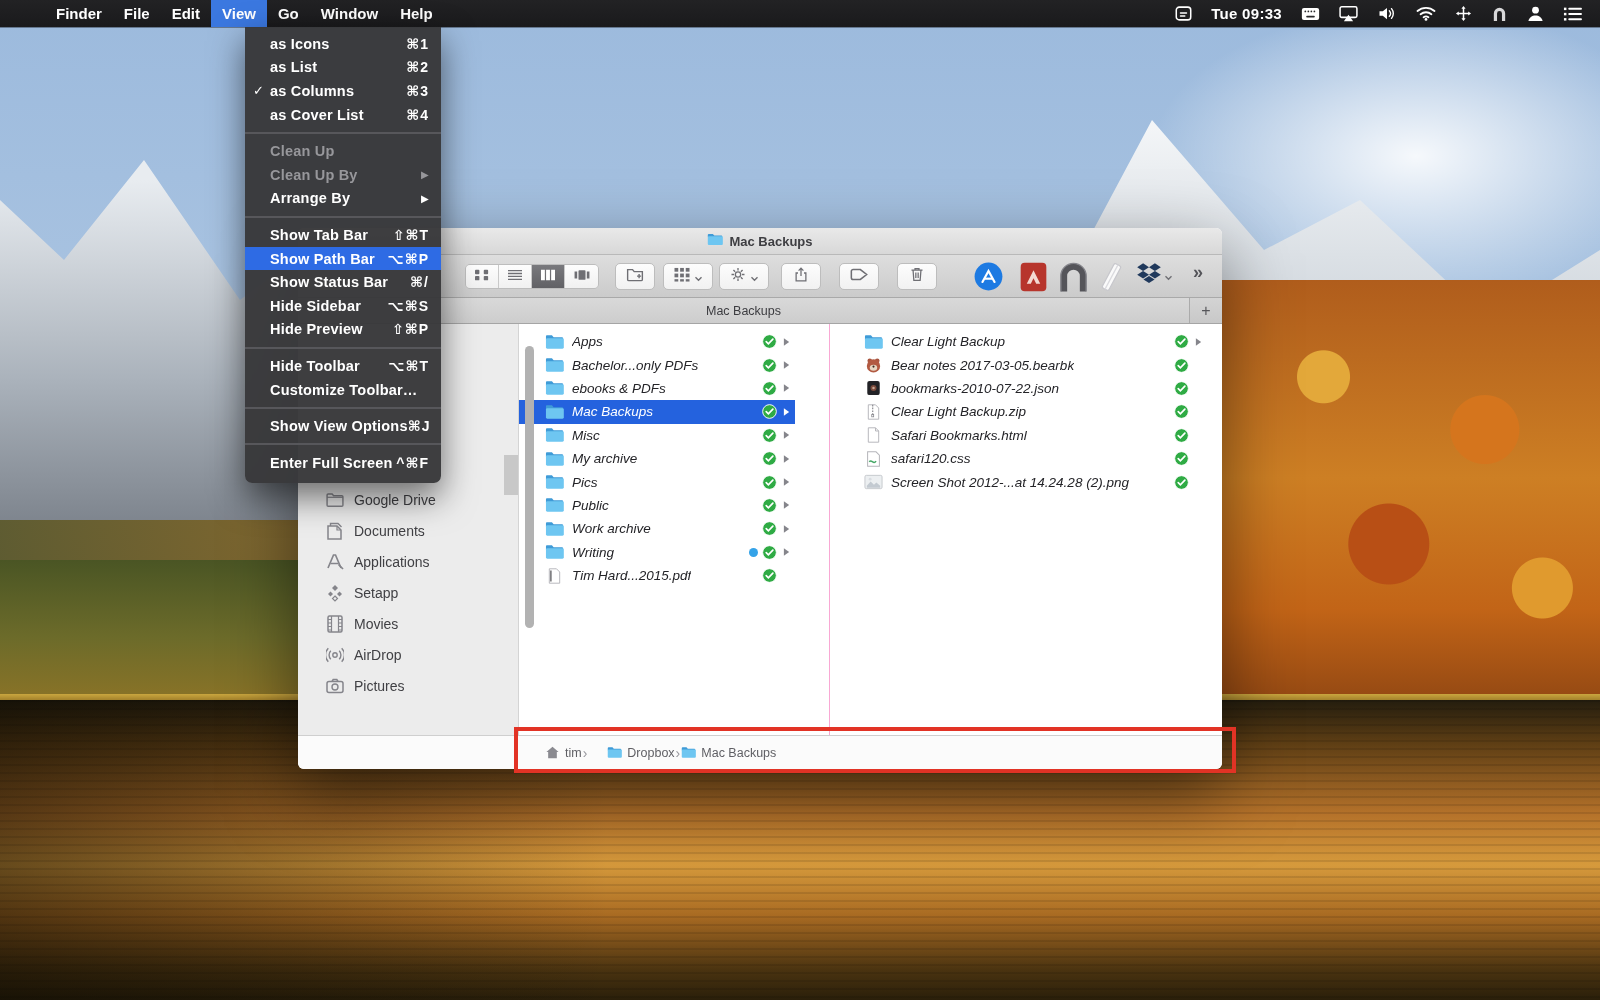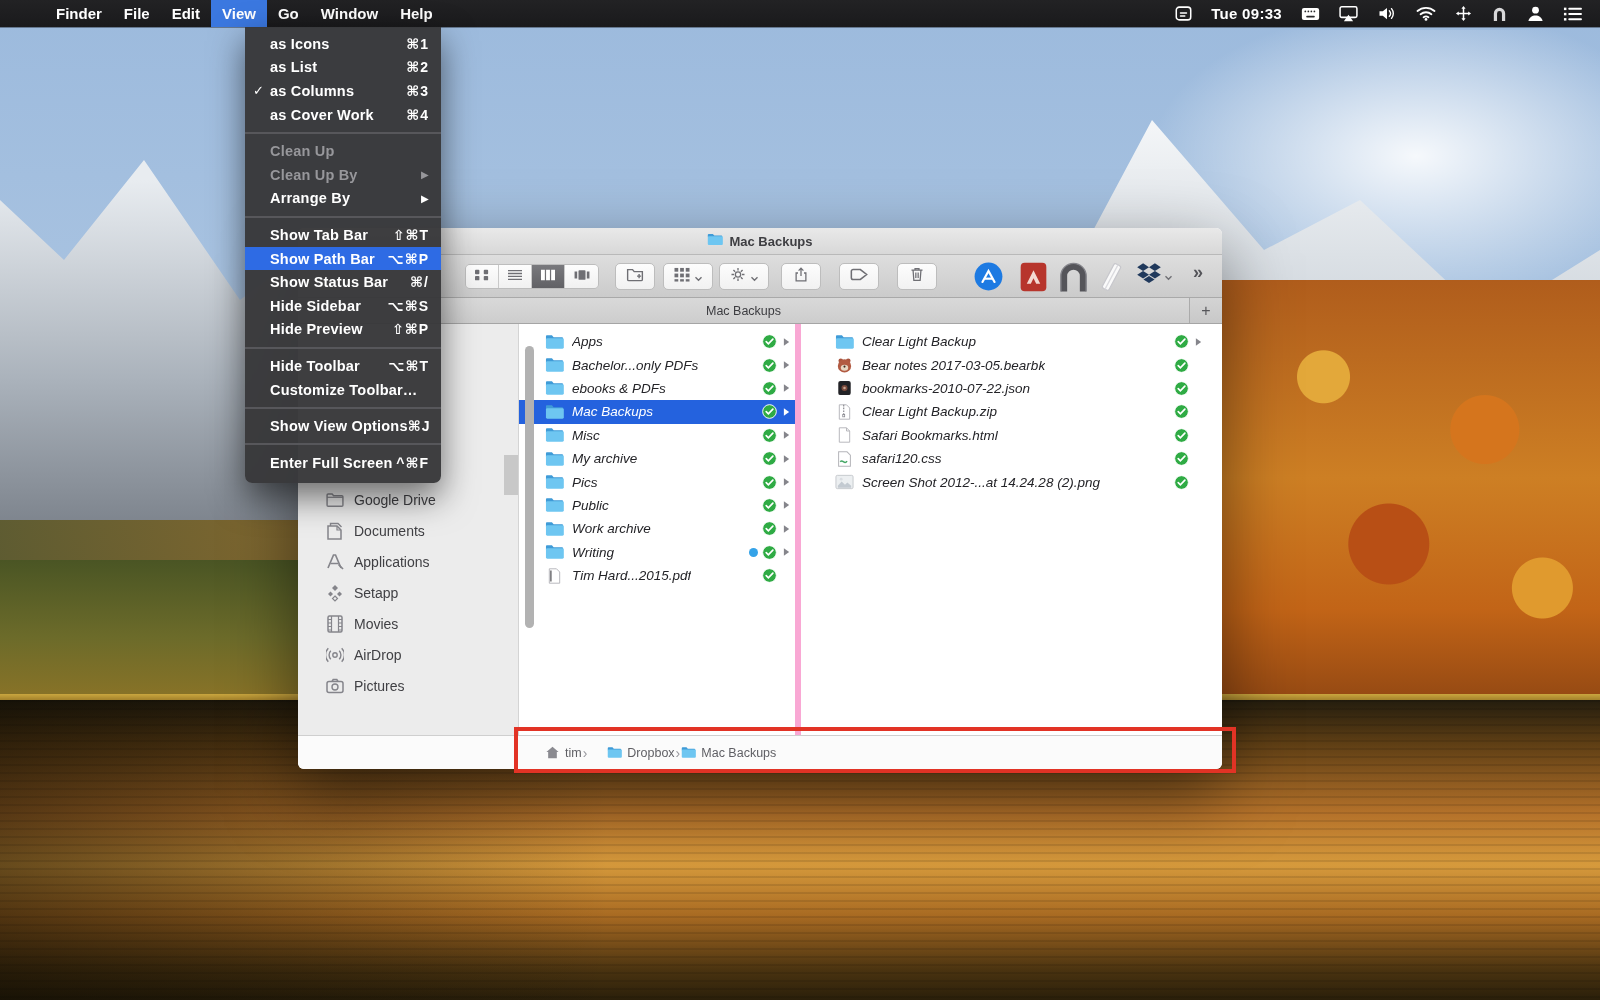--- a/index.html
+++ b/index.html
@@ -90,21 +90,21 @@
     font-size:16px; color:#56565a; }
   #content { left:0; top:96px; right:0; height:411px; display:flex; background:#fff; }
   #sidebar { width:220px; background:#ececec; position:relative; flex:none; }
   .sb-list { position:absolute; left:0; right:0; top:160px;text-align:right; }
   .sb-item { height:31px; display:flex; align-items:center; padding-left:28px; }
   .sb-item .icon { width:19px; height:18px; display:flex; flex:none; }
   .sb-item .icon svg { width:18px; height:18px; }
   .sb-item .lbl { margin-left:9px; font-size:14px; color:#404044; }
   #sb-peek { position:absolute; right:0; top:131px; width:14px; height:40px; background:#c8c8c8; }
   #col1 { width:277px; border-left:1px solid #d4d4d4; position:relative; flex:none; padding-top:6px; }
-  #col2 { flex:1; border-left:6px solid #f9a8d4; position:relative; padding-top:6px; }
+  #col2 { flex:1; border-left:1px solid #f9a8d4; position:relative; padding-top:6px;margin-left:34px; }
   #vscroll { position:absolute; left:6px; top:22px; width:9px; height:282px; border-radius:5px; background:#b2b2b2; }
   .fr { display:flex; align-items:center; height:23.4px; font-size:13.5px; color:#242428; padding:0 5px 0 26px; }
   #col2 .fr { padding:0 20px 0 34px; }
   .fr .fi { width:19px; height:16px; margin-right:8px; flex:none; display:flex; }
   .fr .fi svg { width:100%; height:100%; }
   .fr .lbl { white-space:nowrap; overflow:hidden; text-overflow:ellipsis;font-style:italic; }
   .fr .sp { flex:1; }
   .fr .dot { width:9px; height:9px; border-radius:50%; background:#35a3e8; margin-right:4px; flex:none; }
   .fr .chk { width:15px; height:15px; flex:none; display:flex; }
   .fr .chk svg { width:100%; height:100%; }
@@ -238,21 +238,21 @@
       <span class="lbl">as List</span>
       <span class="sc">⌘2</span>
     </div>
     <div class="mi">
       <span class="chk">✓</span>
       <span class="lbl">as Columns</span>
       <span class="sc">⌘3</span>
     </div>
     <div class="mi">
       <span class="chk"></span>
-      <span class="lbl">as Cover Work</span>
+      <span class="lbl">as Cover List</span>
       <span class="sc">⌘4</span>
     </div>
     <div class="msep"></div>
     <div class="mi disabled">
       <span class="chk"></span>
       <span class="lbl">Clean Up</span>
     </div>
     <div class="mi disabled">
       <span class="chk"></span>
       <span class="lbl">Clean Up By</span>

